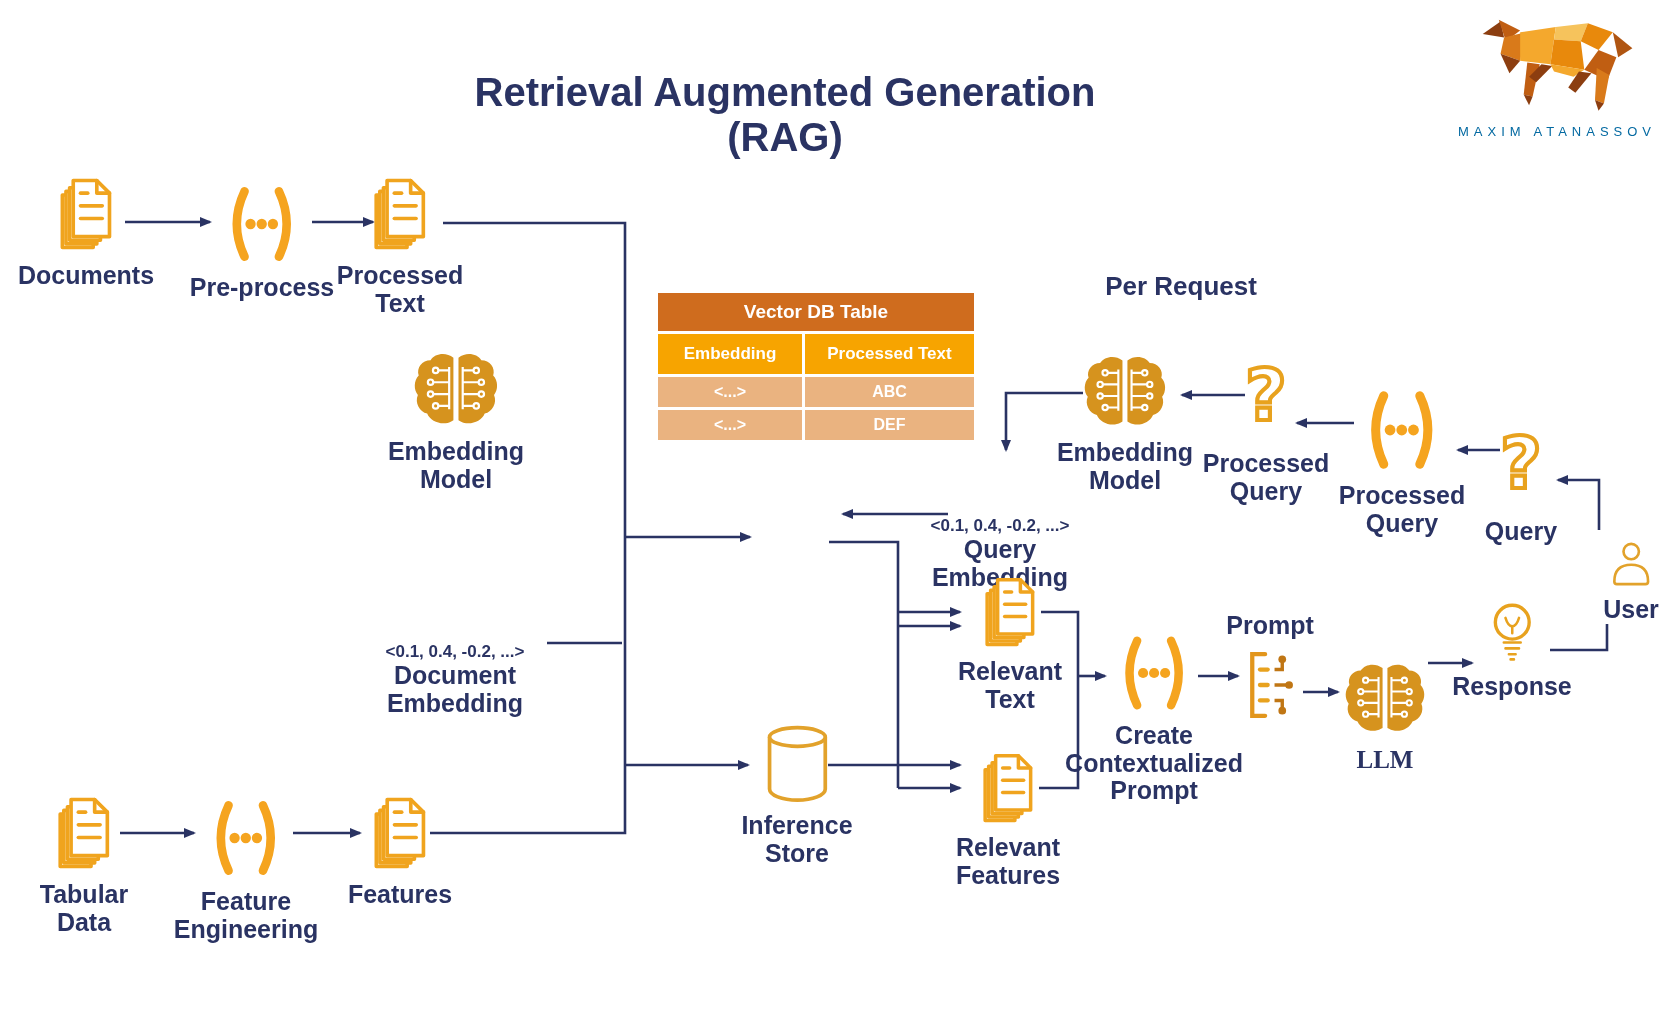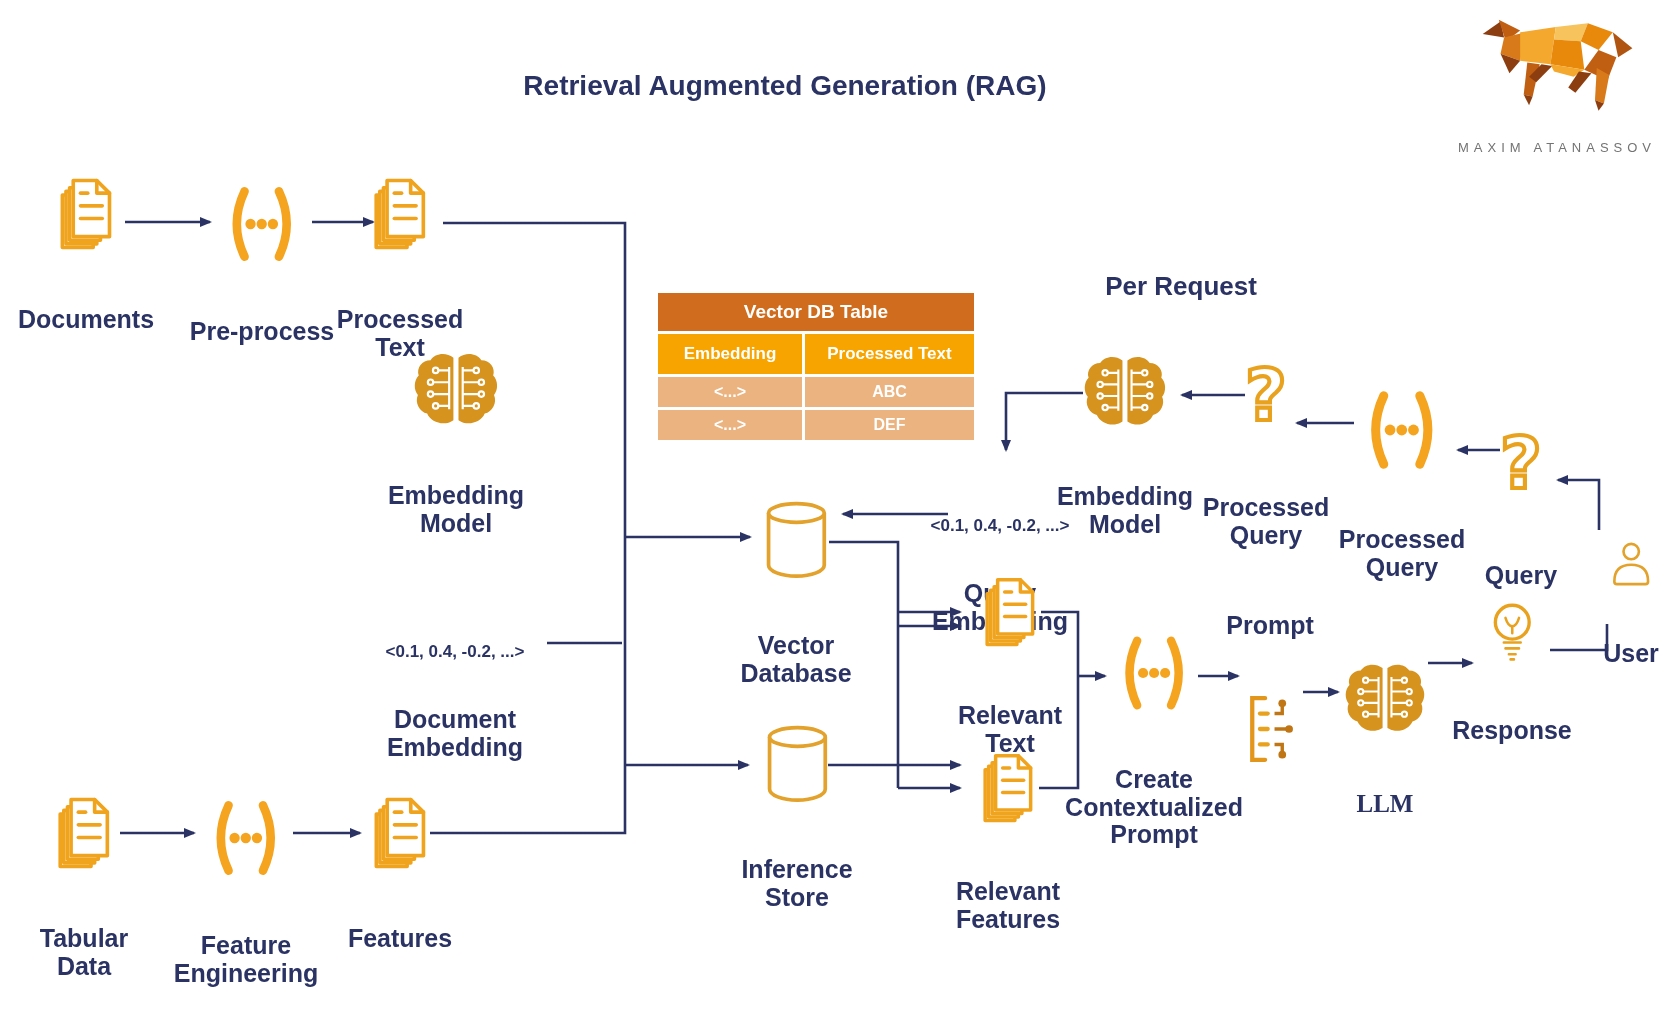--- a/index.html
+++ b/index.html
@@ -1,43 +1,43 @@
 <!DOCTYPE html>
 <html><head>
 <meta charset="utf-8">
 <style>
   html,body{margin:0;padding:0;background:#ffffff;}
   #canvas{position:relative;width:1668px;height:1014px;background:#ffffff;
           font-family:"Liberation Sans",sans-serif;overflow:hidden;}
   #wires{position:absolute;left:0;top:0;z-index:1;}
   .node{position:absolute;display:flex;flex-direction:column;align-items:center;
-        transform:translateX(-50%);z-index:2;gap:44px;}
+        transform:translateX(-50%);z-index:2;}
   .lbl{font-weight:700;font-size:25px;line-height:1.1;color:#2A3363;
        text-align:center;white-space:nowrap;margin-top:10px;}
   .lbl span{display:block;}
   .vecline{font-weight:700;font-size:17px;color:#2A3363;white-space:nowrap;text-align:center;margin-top:44px;}
   .textnode .lbl{margin-top:0;}
   .lbl-first .lbl{margin-top:0;margin-bottom:8px;}
   #page-title{position:absolute;left:465px;top:70px;width:640px;text-align:center;
-       font-size:28px;font-weight:700;color:#2A3363;z-index:2;}
+       font-size:40px;font-weight:700;color:#2A3363;z-index:2;}
   .section-label{position:absolute;transform:translateX(-50%);font-size:26px;
        font-weight:700;color:#2A3363;z-index:2;}
   
   #vdb-table{position:absolute;left:658px;top:293px;width:316px;z-index:2;}
   .t-title{background:#CF6C1E;color:#fff;font-weight:700;font-size:19px;
        text-align:center;height:38px;line-height:38px;}
   .t-head,.t-row{display:flex;gap:3px;margin-top:3px;}
   .t-head .cell{background:#F7A400;height:40px;line-height:40px;font-size:17px;}
   .t-row .cell{background:#EAB380;height:30px;line-height:30px;font-size:16px;}
   .cell{color:#fff;font-weight:700;text-align:center;}
   .c-left{width:144px;}
   .c-right{flex:1;}
   
   #logo{position:absolute;left:1458px;top:18px;width:192px;z-index:2;text-align:center;}
-  #logo-text{margin-top:20px;font-size:13px;letter-spacing:5px;color:#737373;
+  #logo-text{margin-top:4px;font-size:13px;letter-spacing:5px;color:#0369a1;
        font-weight:400;white-space:nowrap;}
 </style>
 </head>
 <body>
 
 <div id="canvas">
 
   <svg width="0" height="0" style="position:absolute" aria-hidden="true">
     <defs>
       <symbol id="doc-stack" viewBox="0 0 64 82">
@@ -270,29 +270,20 @@
     </div>
   </div>
 
   <div class="node" style="left:400px;top:795px;">
     <svg width="58" height="76">
         <use href="#doc-stack"></use>
       </svg>
     <div class="lbl">Features</div>
   </div>
 
-  <div class="node" style="left:796px;top:500px;">
-    <svg width="68" height="78">
-        <use href="#cylinder"></use>
-      </svg>
-    <div class="lbl">
-      <span>Vector</span>
-      <span>Database</span>
-    </div>
-  </div>
 
   <div class="node" style="left:797px;top:724px;">
     <svg width="68" height="78">
         <use href="#cylinder"></use>
       </svg>
     <div class="lbl">
       <span>Inference</span>
       <span>Store</span>
     </div>
   </div>

